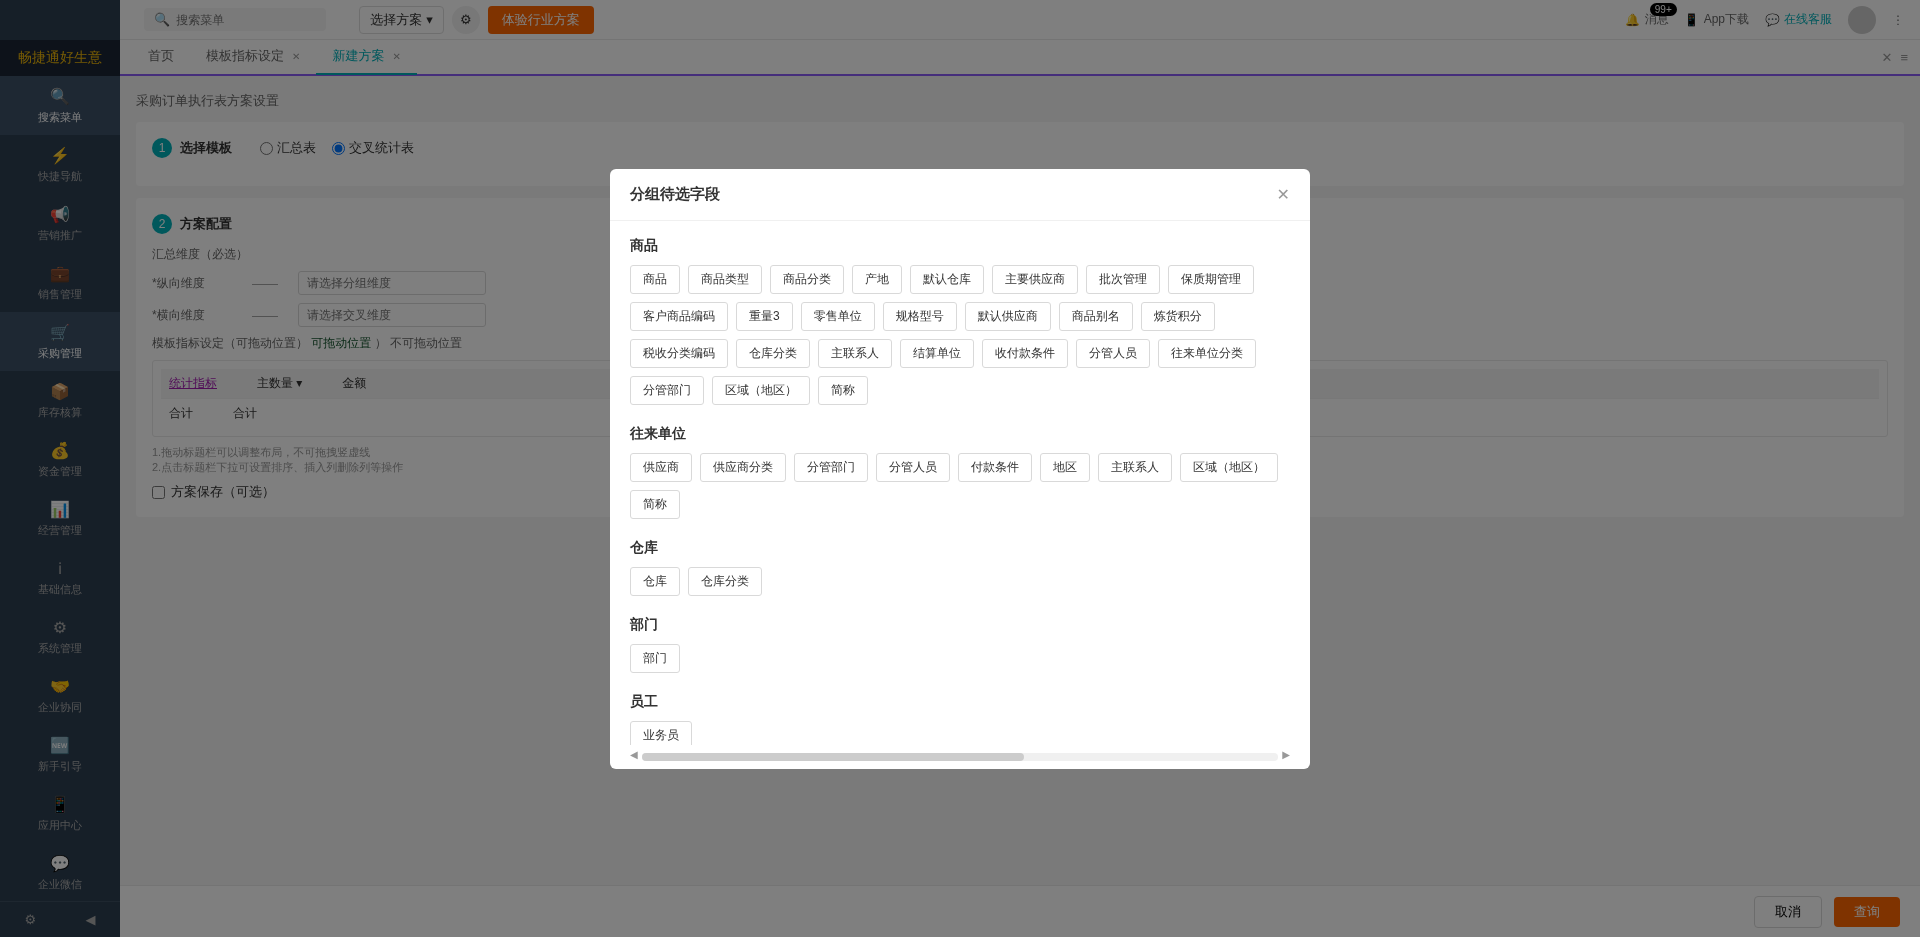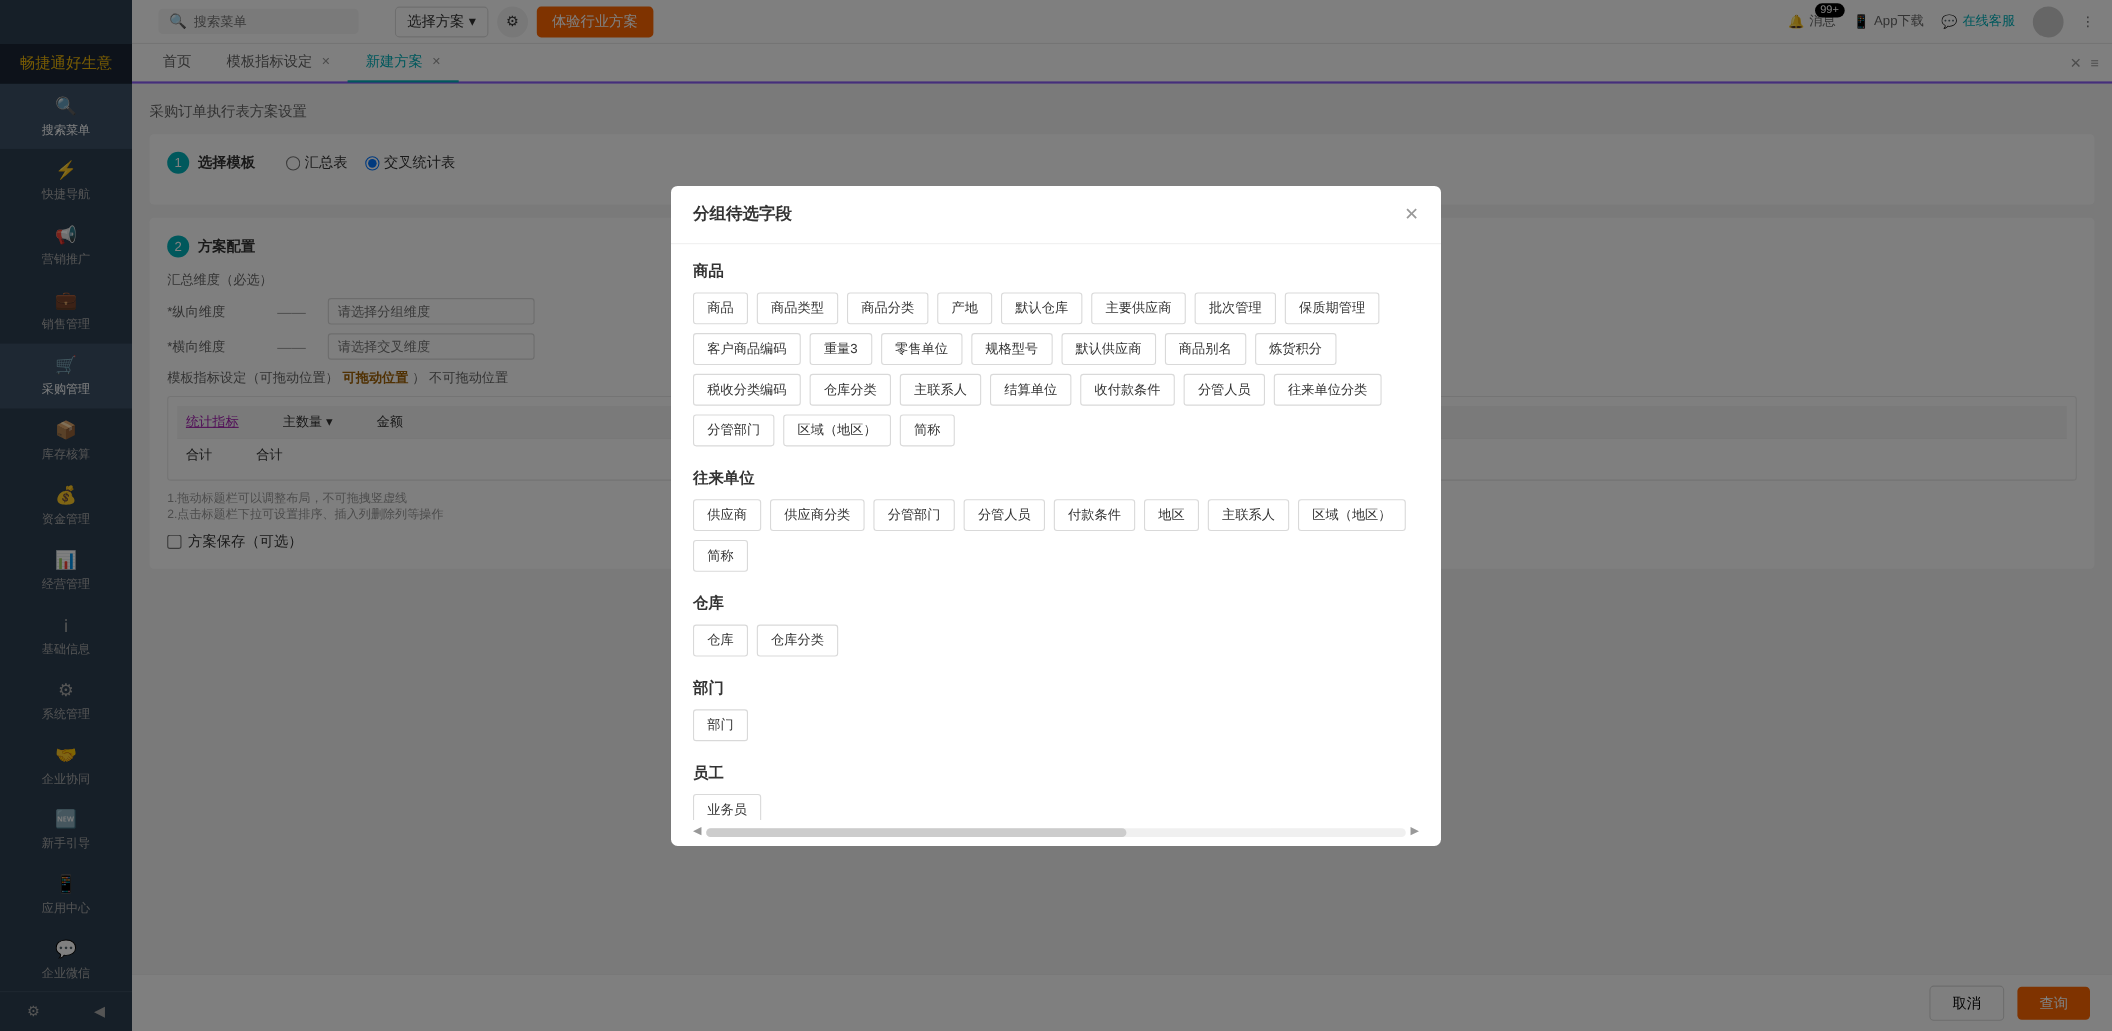--- a/index.html
+++ b/index.html
@@ -245,21 +245,21 @@
       <span style="margin:0 8px;color:#999;">——</span>
       <input class="bg-input" type="text" readonly="" placeholder="请选择分组维度" style="">
     </div>
     <div class="bg-row">
       <span class="bg-label">*横向维度</span>
       <span style="margin:0 8px;color:#999;">——</span>
       <input class="bg-input" type="text" readonly="" placeholder="请选择交叉维度" style="">
     </div>
     <div style="margin:8px 0;font-size:12px;color:#666;">
       <span>模板指标设定（可拖动位置）</span>
-      <span style="color:#a16207;font-weight:bold;">可拖动位置</span>
+      <span style="color:#14532d;">可拖动位置</span>
       <span> ）</span>
       <span>不可拖动位置</span>
     </div>
     <div class="table-placeholder">
       <div class="table-header-row">
         <span style="color:#a21caf;text-decoration:underline;">统计指标</span>
         <span>主数量 ▾</span>
         <span>金额</span>
       </div>
       <div class="table-data-row">

